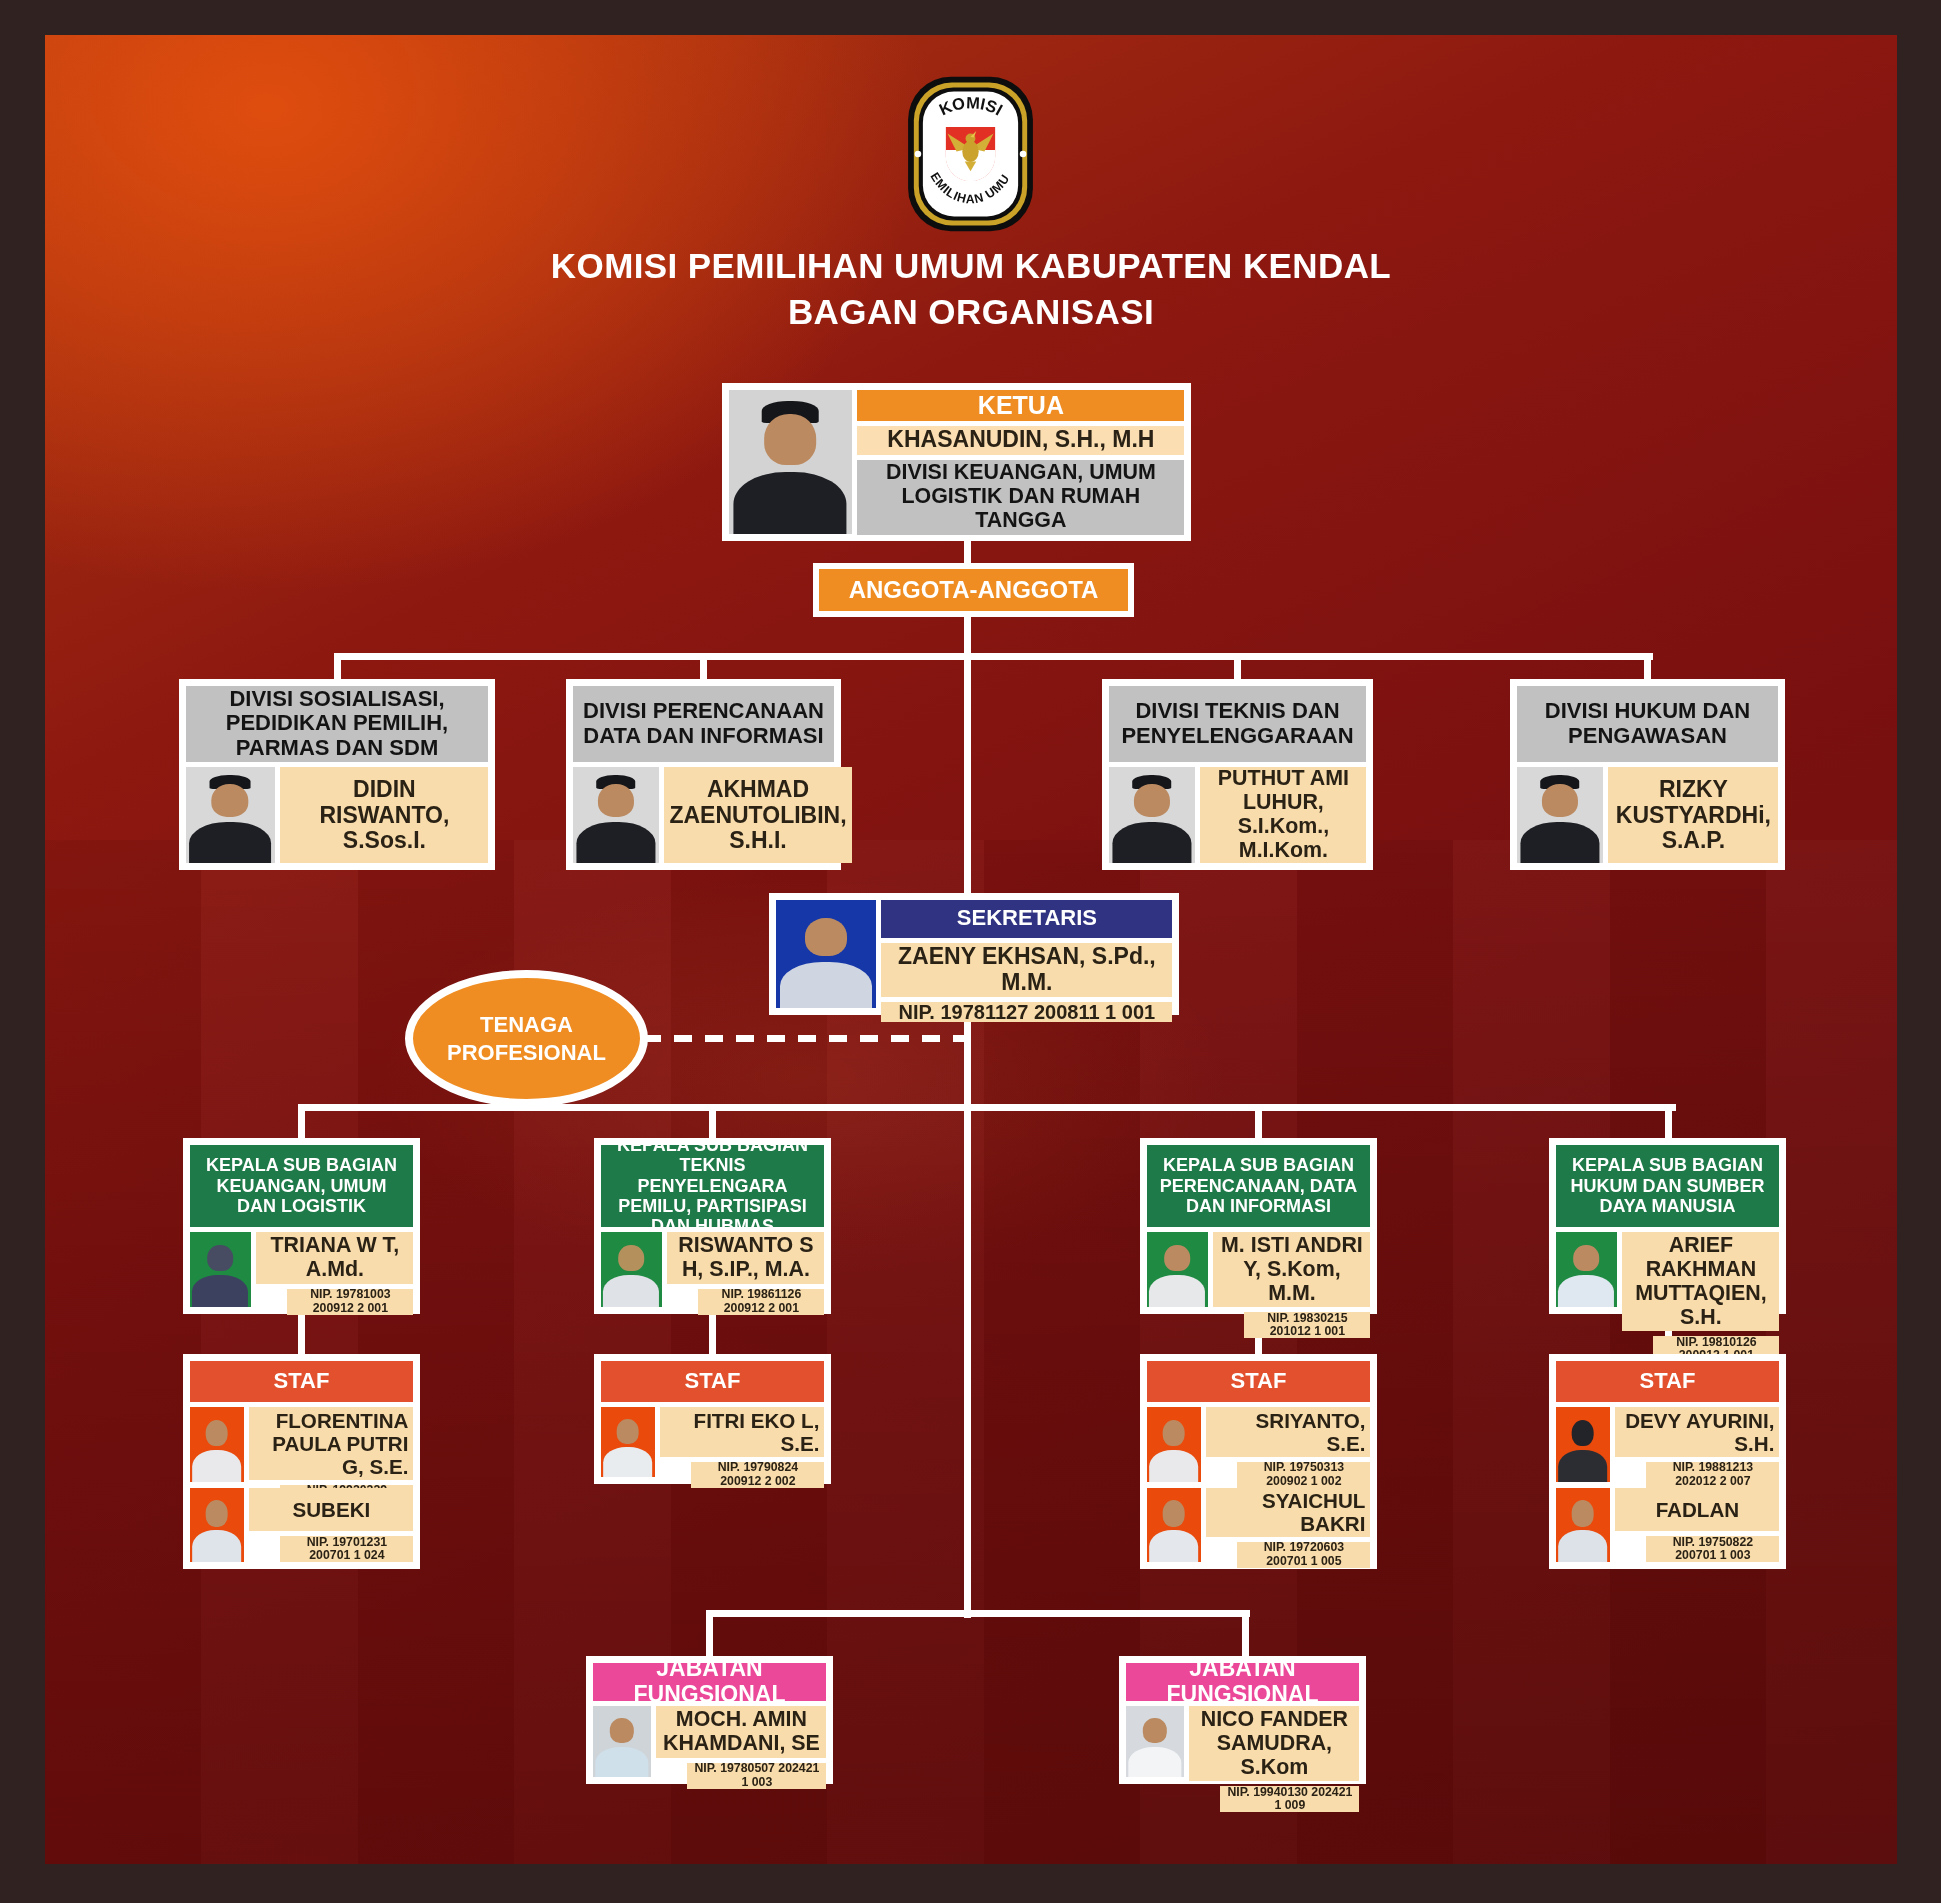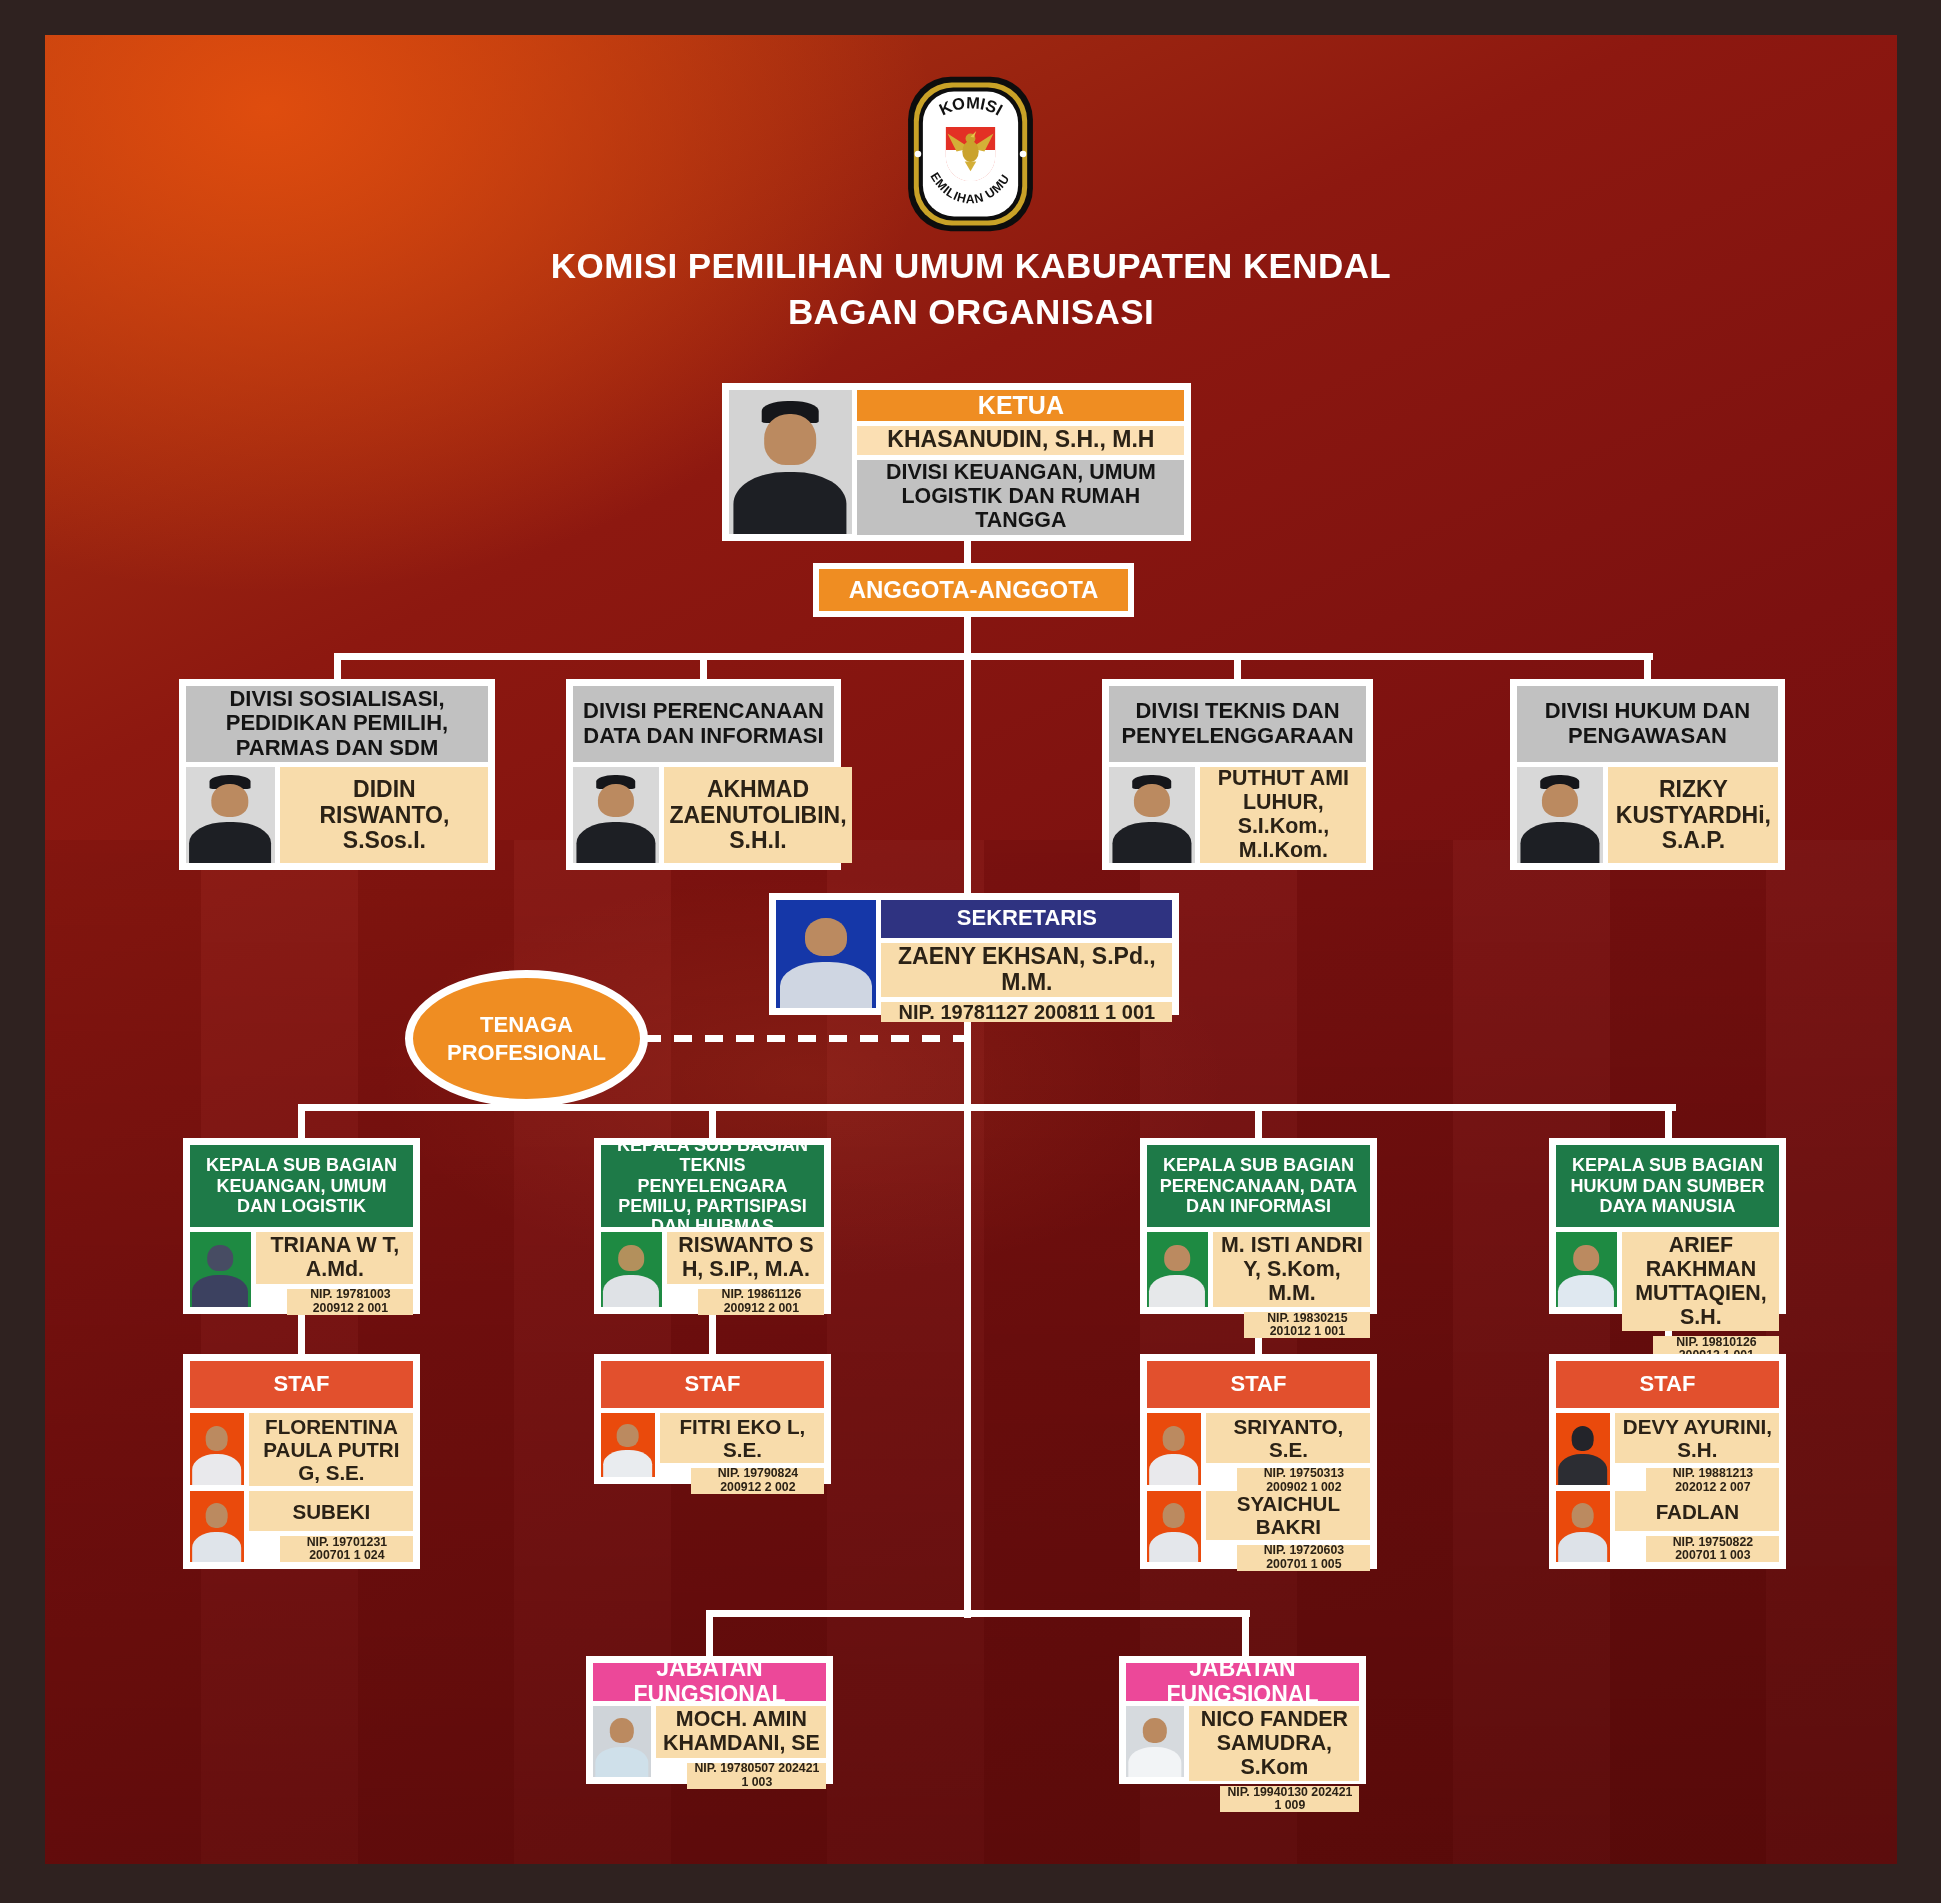--- a/index.html
+++ b/index.html
@@ -75,26 +75,26 @@
     color:#fff;font-weight:bold;font-size:22px;line-height:1.25;box-sizing:border-box;
     padding:0 28px;
   }
 
   
   .fz-header{font-size:25px;}
   .fz-name{font-size:23px;}
   .fz-div{font-size:21.4px;}
   .divhdr{font-size:22px;flex:none;height:76px;}
   .kephdr{font-size:18px;flex:none;height:82px;}
-  .stafhdr{font-size:22px;flex:none;height:47px;}
+  .stafhdr{font-size:22px;flex:none;height:41px;}
   .jabhdr{font-size:23px;flex:none;height:38px;}
   .sekhdr{font-size:22px;flex:none;height:38px;}
   .nip{font-size:12.3px;flex:none;height:26px;margin-left:31px;}
   .nip-wide{font-size:20px;flex:none;height:20px;}
-  .name-sm{font-size:20.6px;}
+  .name-sm{font-size:20.6px;text-align:right;}
   .name-k{font-size:21.4px;}
 
   
   .logo{position:absolute;z-index:2;}
 </style>
 </head>
 <body>
 
 <div class="canvas">
   <div class="bg-texture"></div>

